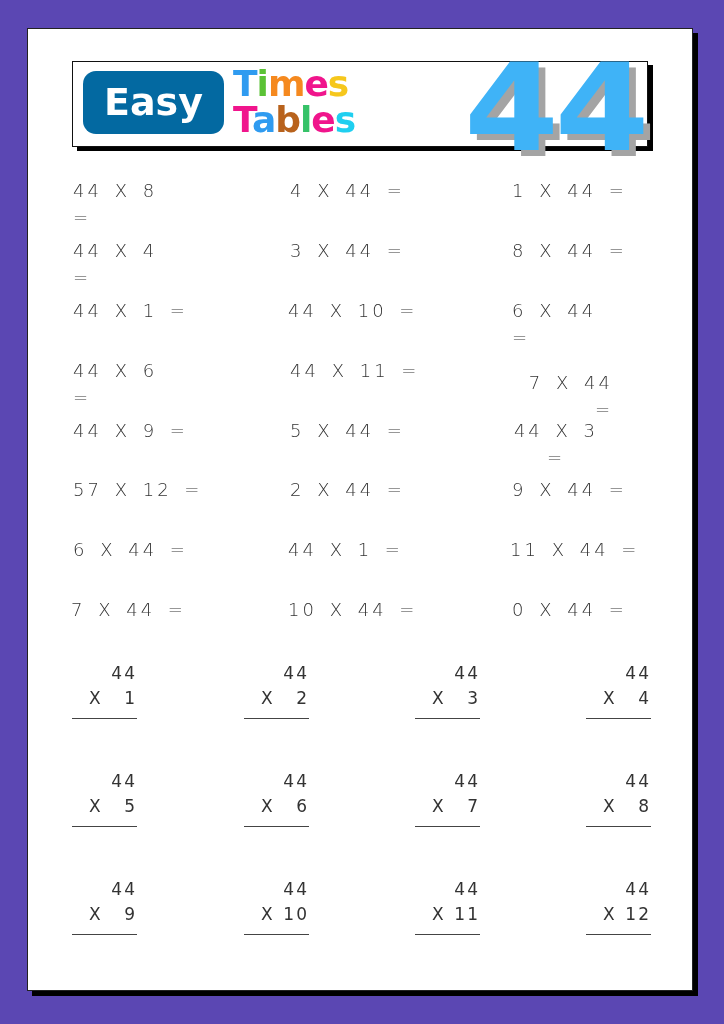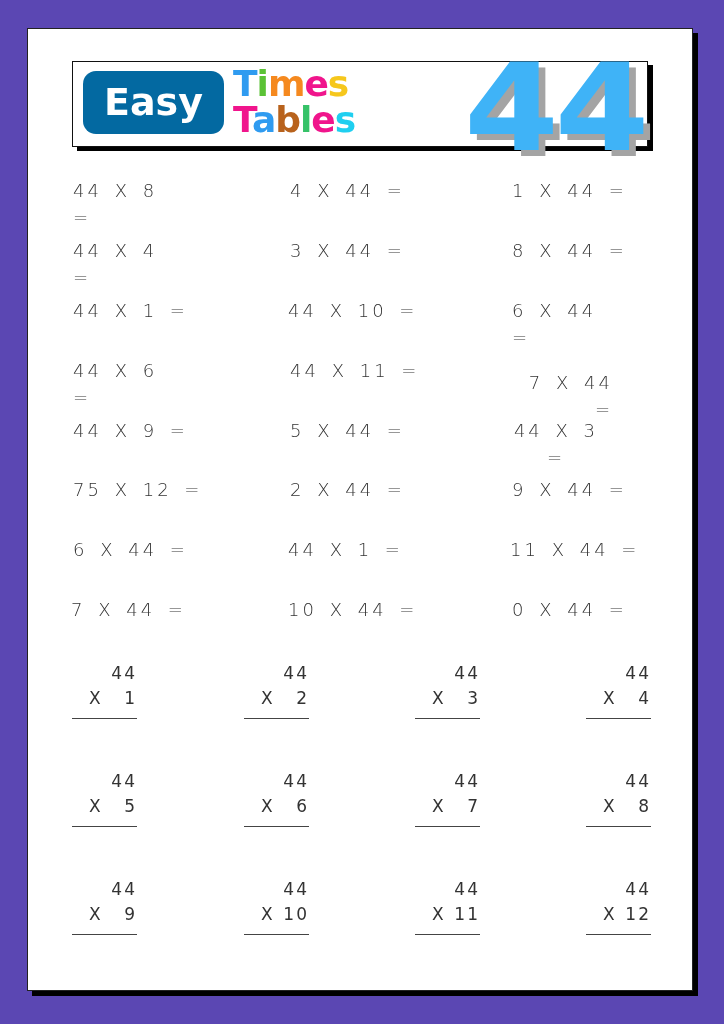--- a/index.html
+++ b/index.html
@@ -107,21 +107,21 @@
       </span>
     </div>
     <div class="big-number">44</div>
   </div>
 
   <div class="problem wrap" style="left:45px; top:148px;">44 X 8 =</div>
   <div class="problem wrap" style="left:45px; top:208px;">44 X 4 =</div>
   <div class="problem" style="left:45px; top:268px;">44 X 1 =</div>
   <div class="problem wrap" style="left:45px; top:328px;">44 X 6 =</div>
   <div class="problem" style="left:45px; top:388px;">44 X 9 =</div>
-  <div class="problem" style="left:45px; top:447px;">75 X 12 =</div>
+  <div class="problem" style="left:45px; top:447px;">57 X 12 =</div>
   <div class="problem" style="left:45px; top:507px;">6 X 44 =</div>
   <div class="problem" style="left:43px; top:567px;">7 X 44 =</div>
 
   <div class="problem" style="left:262px; top:148px;text-align:right;">4 X 44 =</div>
   <div class="problem" style="left:262px; top:208px;">3 X 44 =</div>
   <div class="problem" style="left:260px; top:268px;">44 X 10 =</div>
   <div class="problem" style="left:262px; top:328px;">44 X 11 =</div>
   <div class="problem" style="left:262px; top:388px;text-align:right;">5 X 44 =</div>
   <div class="problem" style="left:262px; top:447px;">2 X 44 =</div>
   <div class="problem" style="left:260px; top:507px;">44 X 1 =</div>

